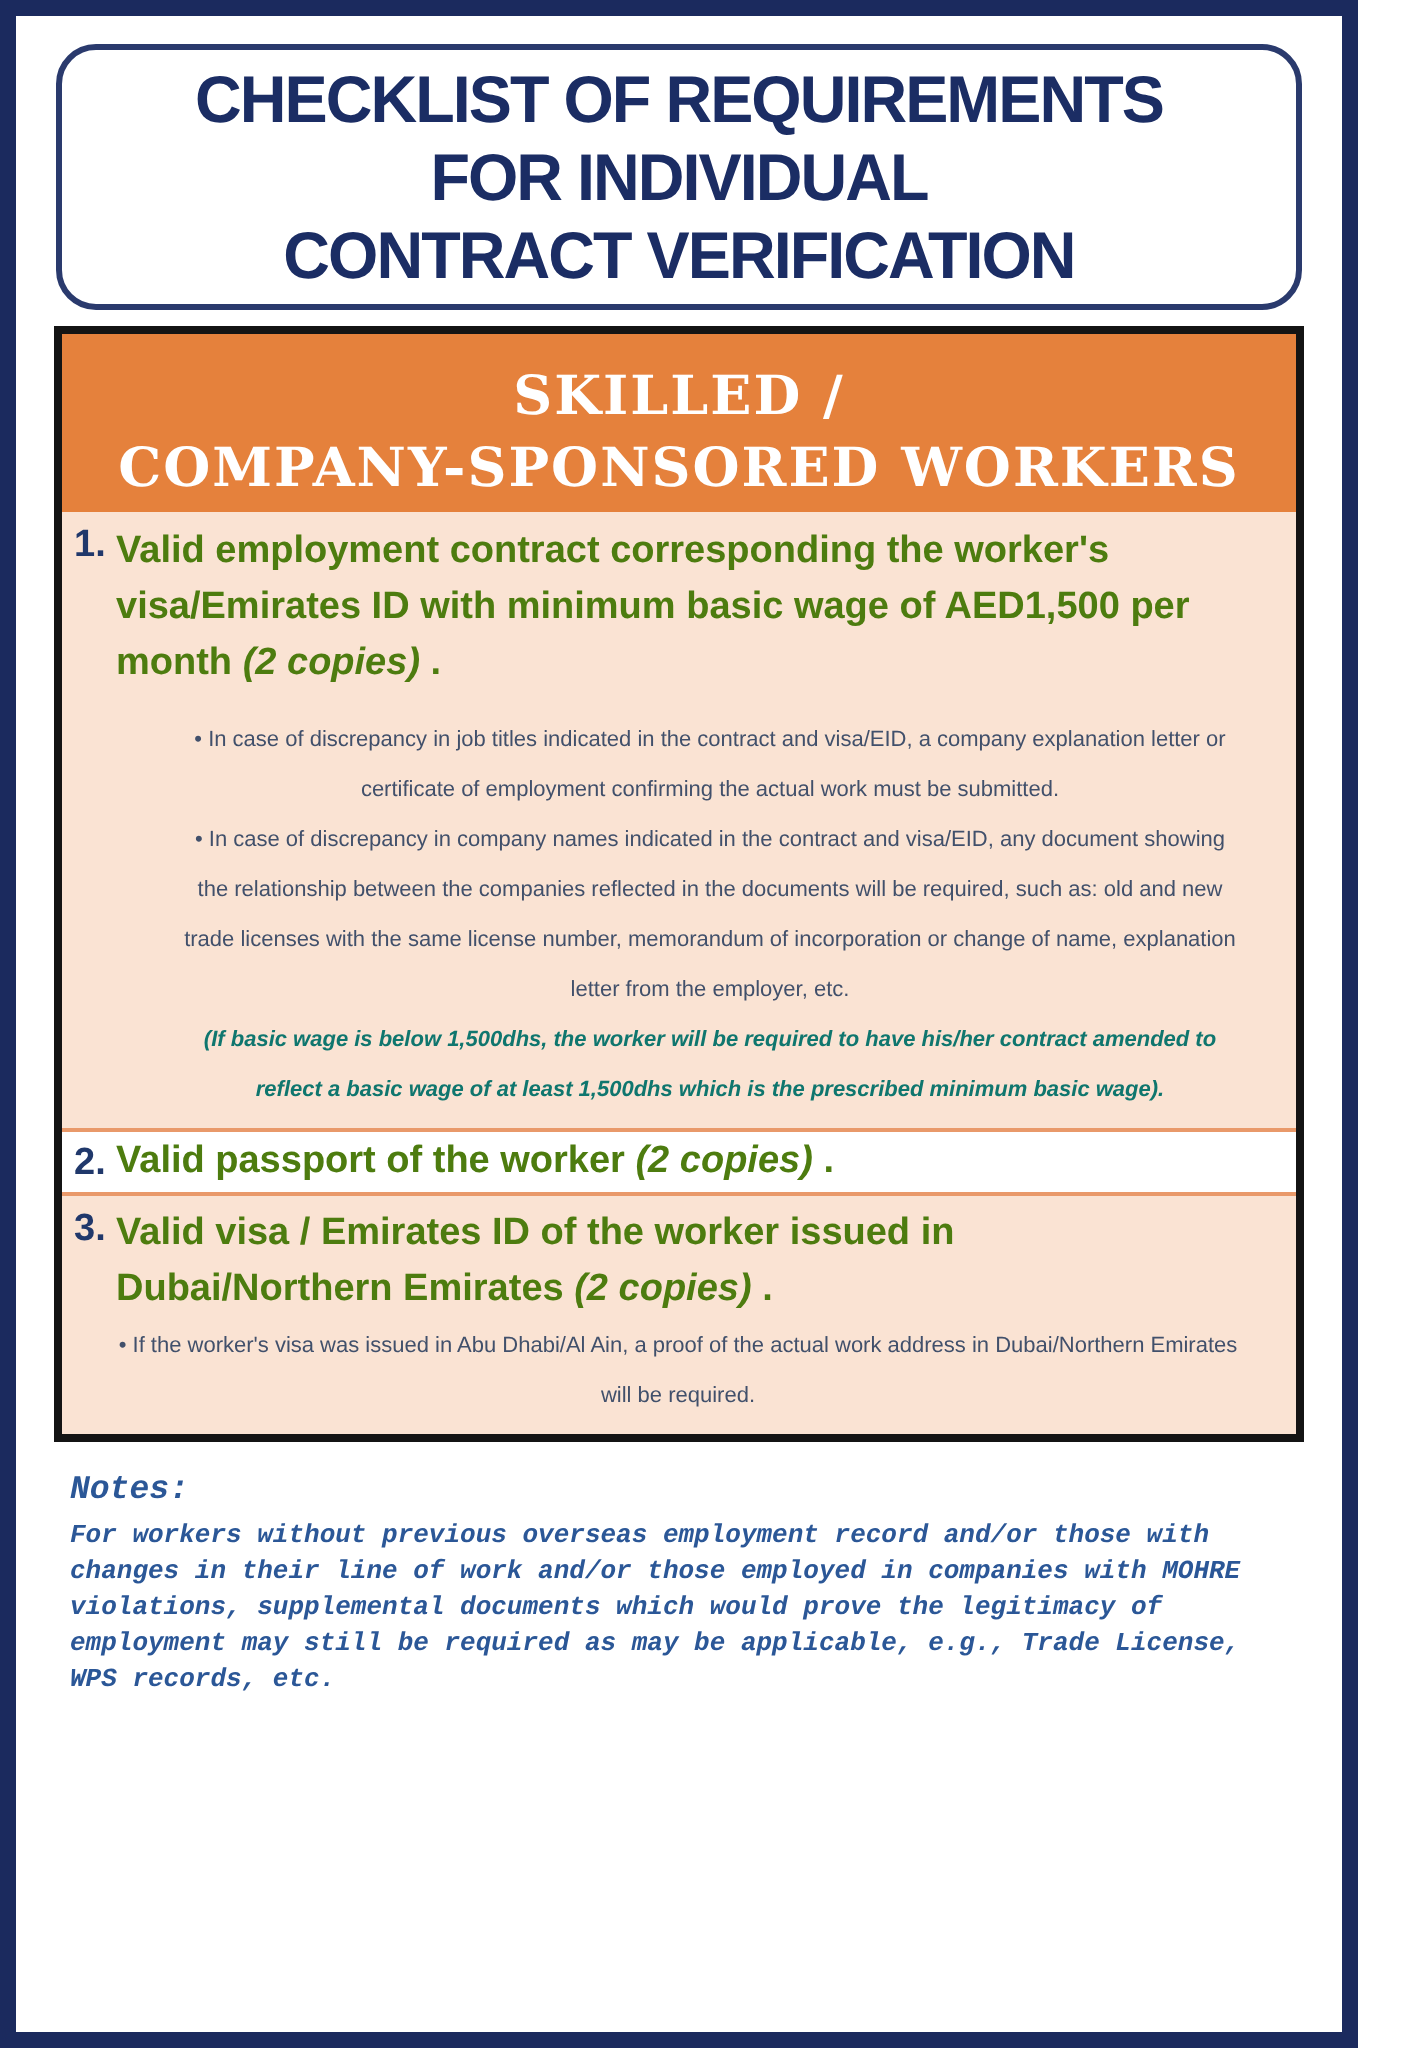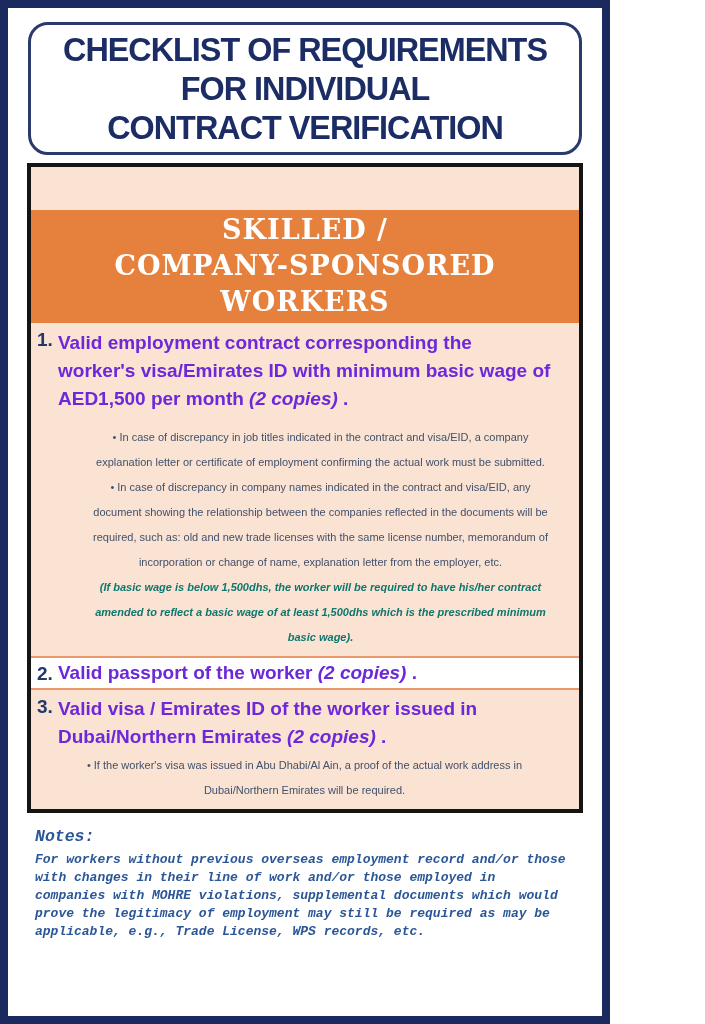--- a/index.html
+++ b/index.html
@@ -1,20 +1,20 @@
 <!DOCTYPE html>
 <html><head>
 <meta charset="utf-8">
 <style>
   * { box-sizing: border-box; margin: 0; padding: 0; }
   body { margin: 0; background: #ffffff; font-family: "Liberation Sans", sans-serif; }
 
   .page {
     position: relative;
-    width: 610px;
+    width: 679px;
     height: 1024px;
     border: 8px solid #1b2a5e;
     background: #ffffff;
     overflow: hidden;
   }
 
   
   .title-box {
     margin: 14px 20px 0 20px;
     border: 3px solid #2a3a6d;
@@ -34,22 +34,21 @@
 
   
   .table {
     margin: 8px 19px 0 19px;
     border: 4px solid #141414;
     background: #fae3d3;
   }
   .table-header {
     background: #e5813c;
     text-align: center;
-    padding: 2px 0 3px 0;
-    margin-top: 43px;
+    padding: 14px 0 3px 0;
   }
   .table-header .hline {
     font-family: "DejaVu Serif", serif;
     font-weight: bold;
     font-size: 27px;
     line-height: 36px;
     letter-spacing: 1px;
     color: #ffffff;
   }
 
@@ -66,21 +65,21 @@
     color: #20386b;
   }
   .row1 { padding: 6px 0 6px 0; }
   .row1 .num, .row3 .num { top: 6px; }
 
   .item-heading {
     margin: 0 28px 0 27px;
     font-weight: bold;
     font-size: 19px;
     line-height: 28px;
-    color: #6d28d9;
+    color: #4d7c0f;
   }
   .item-heading .copies { font-style: italic; }
 
   .bullets { margin: 12px 28px 0 59px; }
   .bullets p {
     font-size: 11px;
     line-height: 25px;
     color: #41506b;
     text-align: center;
   }

